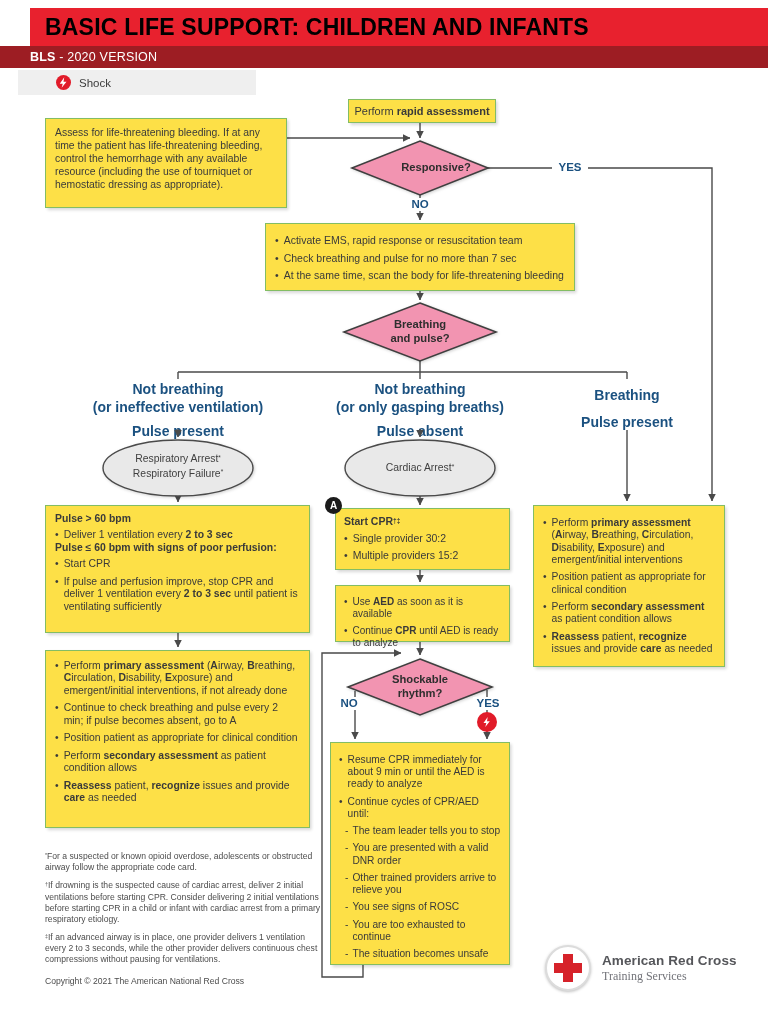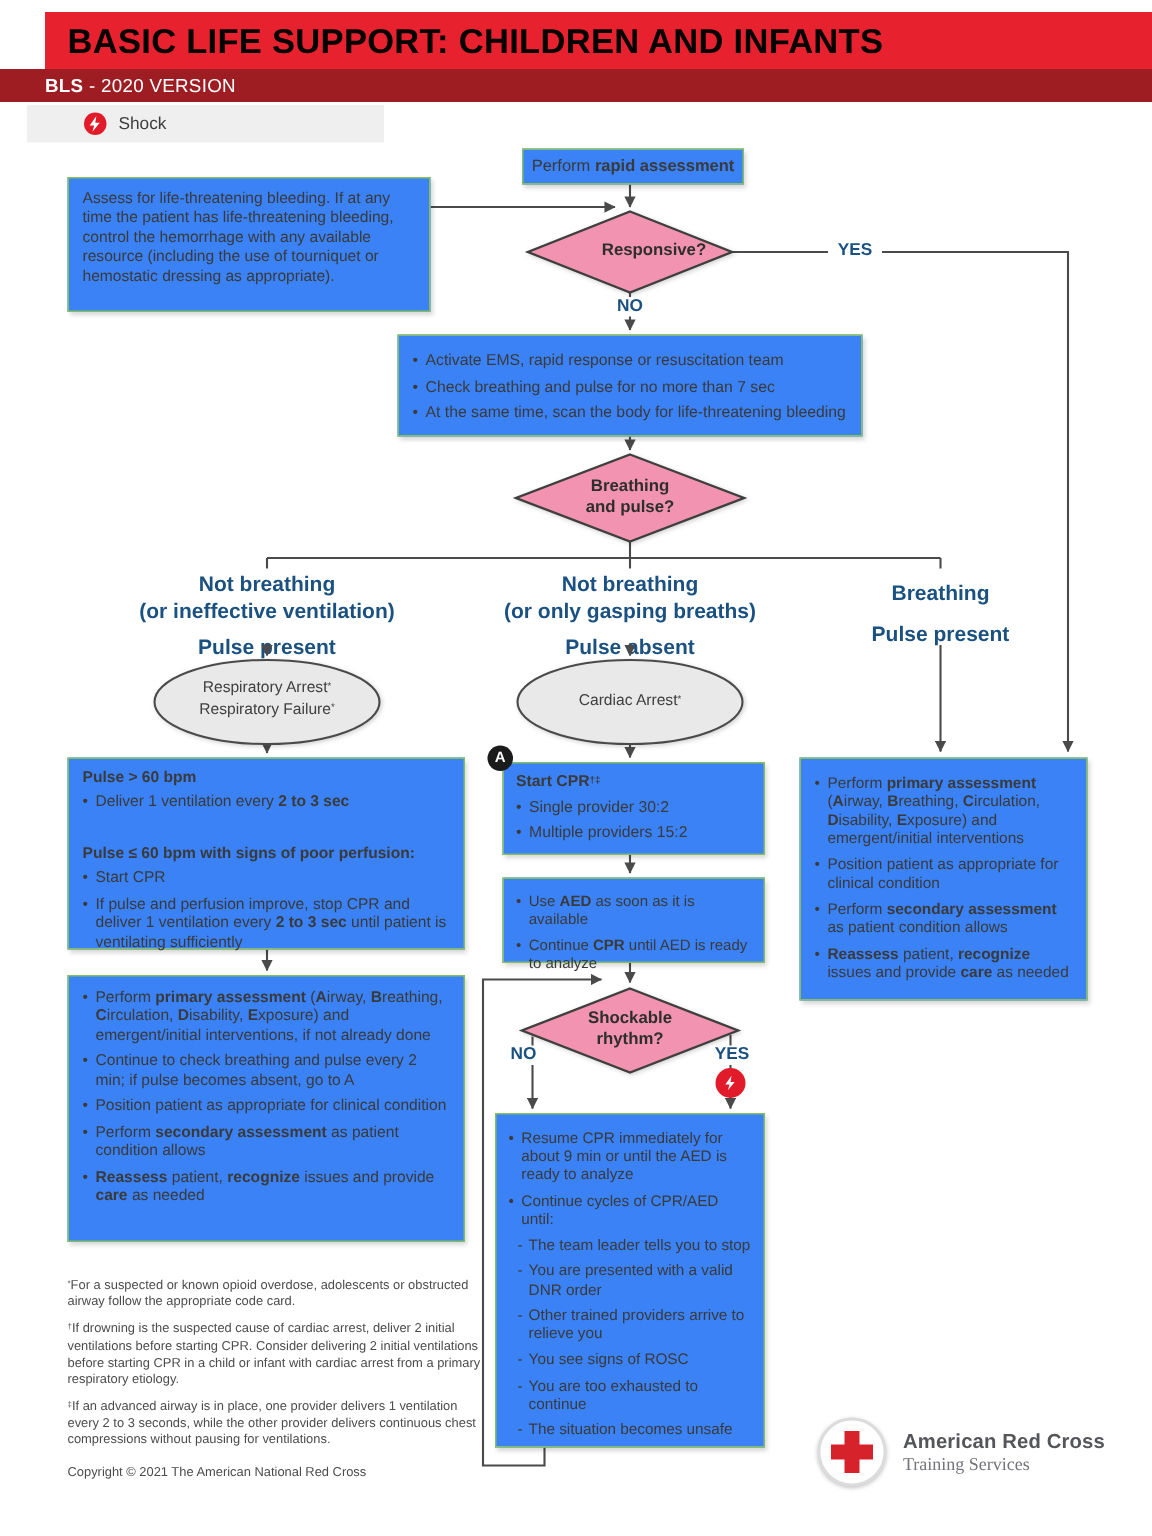--- a/index.html
+++ b/index.html
@@ -10,21 +10,21 @@
   .b{font-weight:700}
   .sup{font-size:.62em;position:relative;top:-.38em}
 
   
   .titlebar{left:30px;top:8px;width:738px;height:38px;background:#e8212e;display:flex;align-items:center;padding-left:15px}
   .titlebar .t{color:#000000;font-size:23px;font-weight:700;letter-spacing:.2px}
   .subbar{left:0;top:46px;width:768px;height:22px;background:#9d1d23;color:#fff;display:flex;align-items:center;padding-left:30px;font-size:12.5px;letter-spacing:.2px}
   .legend{left:18px;top:70px;width:238px;height:25px;background:#efefef;display:flex;align-items:center;gap:8px;padding-left:38px;font-size:11.5px;color:#3c3c3c}
 
   
-  .gbox{background:#3b82f6;border:1.4px solid #83bd64;box-shadow:1.5px 2px 3px rgba(0,0,0,.16);color:#3a3a3a}
+  .gbox{background:#fde047;border:1.4px solid #83bd64;box-shadow:1.5px 2px 3px rgba(0,0,0,.16);color:#3a3a3a}
   .ctr{display:flex;align-items:center;justify-content:center;text-align:center}
   .row{display:flex;align-items:flex-start;line-height:1.2;margin-top:5px}
   .row::before{content:"\2022";flex:0 0 auto;margin-right:5px}
   .row.dash{margin-left:6px;margin-top:5px}
   .row.dash::before{content:"-";margin-right:4px}
   .hd{line-height:1.2}
   .blabel{color:#1b5180;font-weight:700;font-size:14px;text-align:center;line-height:1.28}
   .yn{color:#1b5180;font-weight:700;font-size:11.5px;background:#fff;text-align:center;line-height:1.1;z-index:4}
   .dtext{font-weight:700;font-size:11.2px;color:#2e2e2e;text-align:center;line-height:1.22;z-index:3}
   .etext{font-size:10.4px;color:#3f3f3f;text-align:center;line-height:1.4;z-index:3}
@@ -150,21 +150,21 @@
     <div><span>Respiratory Arrest</span><span class="sup">*</span></div>
     <div><span>Respiratory Failure</span><span class="sup">*</span></div>
   </div>
   <div class="abs etext" style="left:345px;top:461px;width:150px"><span>Cardiac Arrest</span><span class="sup">*</span></div>
 
   <div class="abs gbox z2" style="left:45px;top:505px;width:265px;height:128px;padding:7px 9px;font-size:10.4px">
     <div class="hd"><span class="b">Pulse &gt; 60 bpm</span></div>
     <div class="row" style="margin-top:4px">
         <span><span>Deliver 1 ventilation every </span><span class="b">2 to 3 sec</span></span>
       </div>
-    <div class="hd" style="margin-top:22px"><span class="b">Pulse ≤ 60 bpm with signs of poor perfusion:</span></div>
+    <div class="hd" style="margin-top:0"><span class="b">Pulse ≤ 60 bpm with signs of poor perfusion:</span></div>
     <div class="row" style="margin-top:4px">
         <span><span>Start CPR</span></span>
       </div>
     <div class="row">
         <span><span>If pulse and perfusion improve, stop CPR and deliver 1 ventilation every </span><span class="b">2 to 3 sec</span><span> until patient is ventilating sufficiently</span></span>
       </div>
   </div>
 
   <div class="abs gbox z2" style="left:45px;top:650px;width:265px;height:178px;padding:7px 9px;font-size:10.4px">
     <div class="row" style="margin-top:2px">

